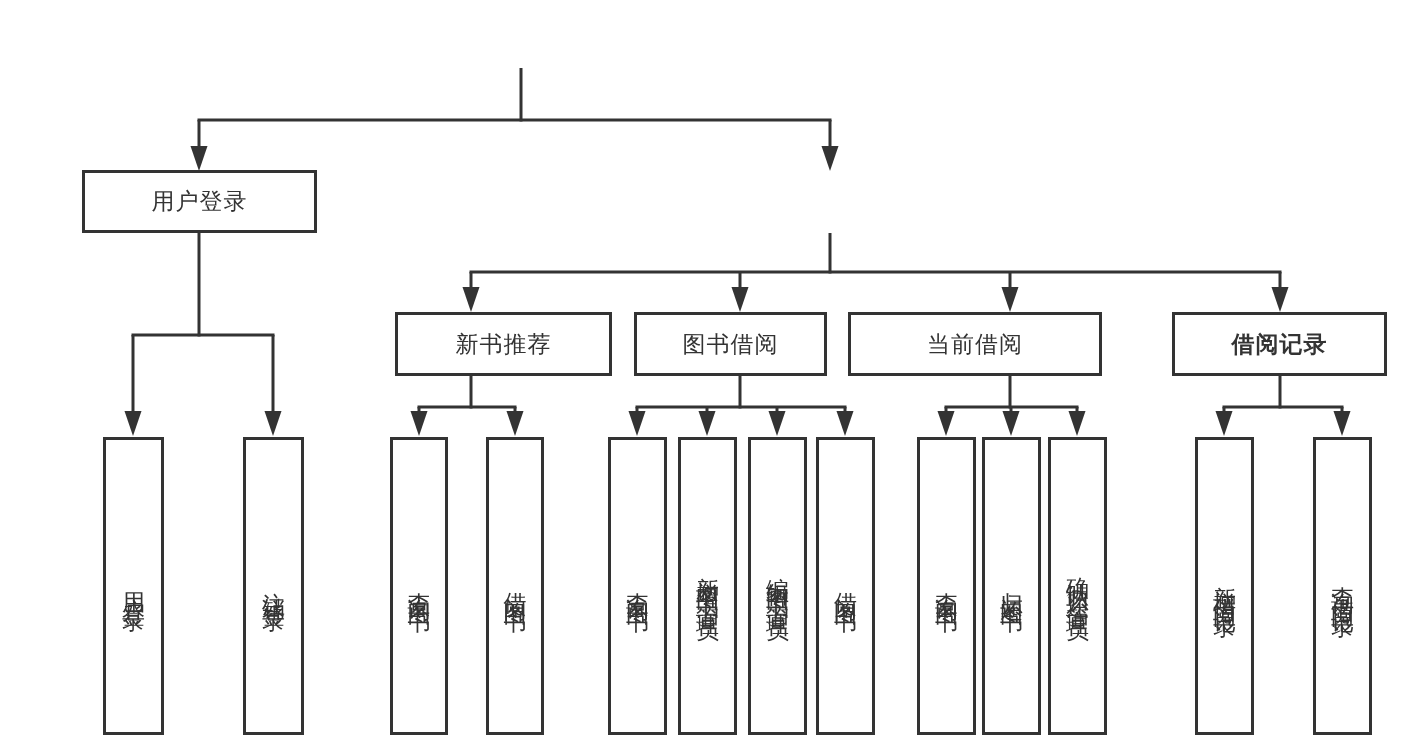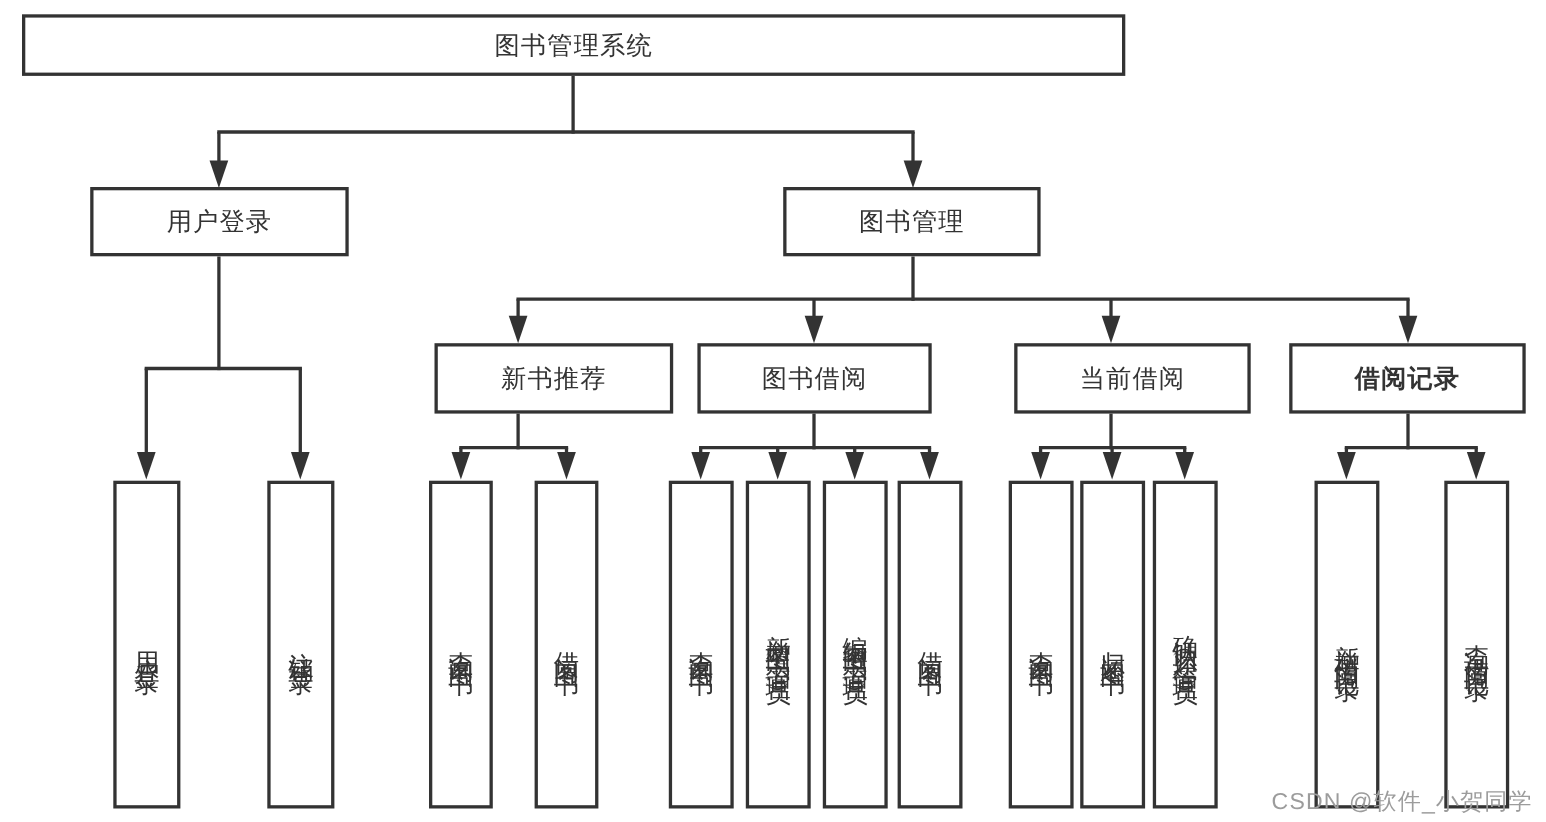--- a/index.html
+++ b/index.html
@@ -32,22 +32,22 @@
     color: #333333;
     font-size: 23px;
     letter-spacing: 1px;
     text-align: center;
   }
   .node.root   { left: 20px;   top: 13px;  width: 1003px; height: 56px; }
   .node.l2a    { left: 82px;   top: 170px; width: 235px;  height: 63px; }
   .node.l2b    { left: 712px;  top: 170px; width: 234px;  height: 63px; }
   .node.l3     { top: 312px; height: 64px; }
   .node.l3a    { left: 363px;  width: 217px; margin-left: 32px; }
-  .node.l3b    { left: 634px;  width: 213px; }
-  .node.l3c    { left: 922px;  width: 215px; text-align: right; }
+  .node.l3b    { left: 634px;  width: 193px; }
+  .node.l3c    { left: 848px;  width: 254px; text-align: right; }
   .node.l3d    { left: 1172px; width: 215px; font-weight: bold; }
   .node.leaf {
     top: 437px;
     height: 298px;
     writing-mode: vertical-rl;
     text-orientation: mixed;
     letter-spacing: 6px;
     font-size: 23px;
     line-height: 1;
   }
@@ -139,24 +139,22 @@
       <polygon points="768.5,411 785.5,411 777,436"></polygon>
       <polygon points="836.5,411 853.5,411 845,436"></polygon>
       <polygon points="937.5,411 954.5,411 946,436"></polygon>
       <polygon points="1002.5,411 1019.5,411 1011,436"></polygon>
       <polygon points="1068.5,411 1085.5,411 1077,436"></polygon>
       <polygon points="1215.5,411 1232.5,411 1224,436"></polygon>
       <polygon points="1333.5,411 1350.5,411 1342,436"></polygon>
     </g>
   </svg>
 
-  <div class="node root">图书管理系统</div>
 
   <div class="node l2a">用户登录</div>
-  <div class="node l2b">图书管理</div>
 
   <div class="node l3 l3a">新书推荐</div>
   <div class="node l3 l3b">图书借阅</div>
   <div class="node l3 l3c">当前借阅</div>
   <div class="node l3 l3d">借阅记录</div>
 
   <div class="node leaf p1a">用户登录</div>
   <div class="node leaf p1b">注销登录</div>
 
   <div class="node leaf p2a">查询图书</div>
@@ -167,15 +165,14 @@
   <div class="node leaf p3c">编辑图书（管理员）</div>
   <div class="node leaf p3d">借阅图书</div>
 
   <div class="node leaf p4a">查询图书</div>
   <div class="node leaf p4b">归还图书</div>
   <div class="node leaf p4c">确认归还（管理员）</div>
 
   <div class="node leaf p5a">新增借阅记录</div>
   <div class="node leaf p5b">查询借阅记录</div>
 
-  <div class="watermark">CSDN @软件_小贺同学</div>
 
 </div>
 
 </body></html>

